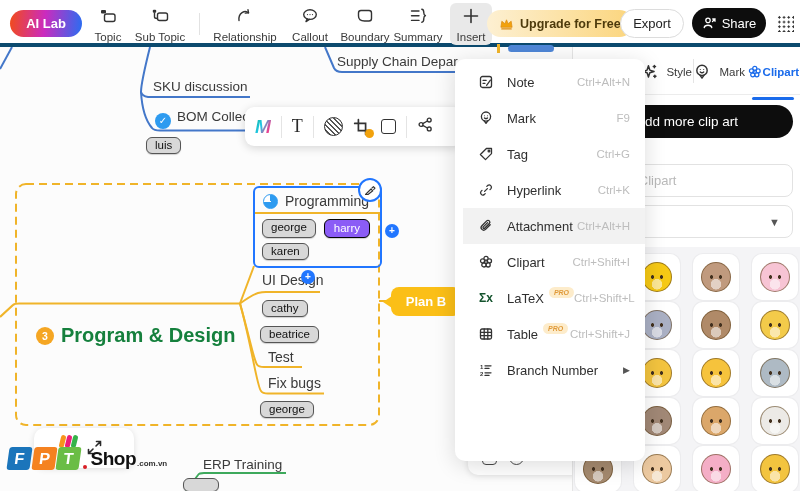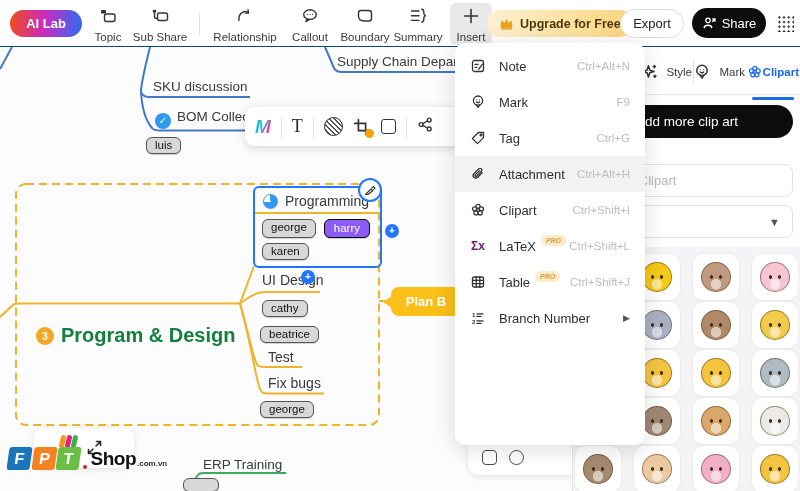--- a/index.html
+++ b/index.html
@@ -1,21 +1,21 @@
 <!DOCTYPE html>
 <html><head>
 <meta charset="utf-8">
 <style>
   * { margin:0; padding:0; box-sizing:border-box; }
   html,body { width:800px; height:491px; }
   body { font-family:"Liberation Sans", sans-serif; background:#fff; }
   #stage { position:relative; width:800px; height:491px; overflow:hidden; background:#fcfcfc; }
 
   
-  .topbar { position:absolute; left:0; top:0; width:800px; height:47px; background:#fff; border-bottom:1px solid #0c4a6e; z-index:15; }
+  .topbar { position:absolute; left:0; top:0; width:800px; height:47px; background:#fff; border-bottom:4px solid #0c4a6e; z-index:15; }
   .ai-lab { position:absolute; left:10px; top:10px; width:72px; height:27px; border-radius:14px;
             background:linear-gradient(95deg,#f04a21 2%,#cb2bbe 48%,#2f6bf0 98%);
             color:#fff; font-size:13px; font-weight:bold; display:flex; align-items:center; justify-content:center; cursor:pointer; }
   .tbi { position:absolute; top:3px; height:42px; display:flex; flex-direction:column; align-items:center; justify-content:space-between; padding:3px 0 2px; cursor:pointer; border-radius:6px; }
   .tbi .lbl { font-size:11.5px; color:#3a3a3a; white-space:nowrap; }
   .tbi svg { stroke:#333; fill:none; stroke-width:1.4; stroke-linecap:round; stroke-linejoin:round; }
   .tb-divider { position:absolute; left:199px; top:13px; width:1px; height:22px; background:#e2e2e2; }
   .insert-bg { background:#e9e9e9; }
   .upgrade { position:absolute; left:487px; top:10px; height:27px; padding:0 12px; border-radius:14px;
              background:linear-gradient(90deg,#fdf0d2,#fbd57d); display:flex; align-items:center; gap:6px; cursor:pointer; }
@@ -85,26 +85,26 @@
   .fpt-dom { font-size:8px; font-weight:bold; color:#333; margin-left:1px; padding-bottom:2px; }
   .fpt-dot { width:4px; height:4px; border-radius:50%; background:#d81f26; margin-left:1px; margin-bottom:1px; }
   .partial-panel { position:absolute; left:468px; top:383px; width:160px; height:45px; background:#fff; border-radius:10px;
                    box-shadow:0 1px 6px rgba(0,0,0,.12); z-index:5; display:flex; gap:12px; padding:20px 0 0 14px; }
   .pp-sq { width:15px; height:15px; border:1.8px solid #4a4a4a; border-radius:4px; }
   .pp-ci { width:15px; height:15px; border:1.8px solid #4a4a4a; border-radius:50%; }
   .sliver-yellow { position:absolute; left:497px; top:44px; width:3px; height:9px; background:#f0b429; z-index:16; }
   .sliver-blue { position:absolute; left:508px; top:45px; width:46px; height:7px; border-radius:3.5px; background:#4f86d6; z-index:16; }
 
   
-  .menu { position:absolute; left:455px; top:43px; width:190px; height:402px; background:#fff; border-radius:10px;
-          box-shadow:0 4px 22px rgba(0,0,0,.14); z-index:30; padding-top:5px; }
+  .menu { position:absolute; left:455px; top:59px; width:190px; height:402px; background:#fff; border-radius:10px;
+          box-shadow:0 4px 22px rgba(0,0,0,.14); z-index:30; padding-top:5px;padding-left:8px; }
   .mi { height:36px; display:flex; align-items:center; padding:0 15px; cursor:pointer; }
   .mi.hl { background:#f2f2f2; }
   .mi svg { stroke:#333; fill:none; stroke-width:1.3; stroke-linecap:round; stroke-linejoin:round; flex:none; }
-  .mi .ic-txt { width:16px; font-size:12px; font-weight:bold; color:#701a75; flex:none; text-align:center; }
+  .mi .ic-txt { width:16px; font-size:12px; font-weight:bold; color:#14532d; flex:none; text-align:center; }
   .mi .lbl { font-size:13px; color:#2f2f2f; margin-left:13px; white-space:nowrap; }
   .mi .short { margin-left:auto; font-size:11.5px; color:#bdbdbd; white-space:nowrap; }
   .pro { margin-left:5px; transform:translateY(-6px); background:#fdeccb; color:#e09a3a; font-size:7px; font-weight:bold;
          font-style:italic; padding:2px 5px; border-radius:7px; }
   .sub-arrow { margin-left:auto; font-size:9px; color:#555; }
 
   
   .sidebar { position:absolute; left:572px; top:47px; width:228px; height:444px; background:#fff; border-left:1px solid #e5e5e5; z-index:10; }
   .sb-tabs { position:relative; height:48px; border-bottom:1px solid #ececec; }
   .sb-tab { position:absolute; top:5px; width:52px; height:42px; display:flex; flex-direction:row; align-items:center; justify-content:space-between;
@@ -413,21 +413,21 @@
       </svg>
       <span class="lbl">Topic</span>
     </div>
 
     <div class="tbi" style="left:130px; width:60px;">
       <svg width="20" height="20" viewBox="0 0 20 20">
         <rect x="7.5" y="7" width="10" height="7.5" rx="2"></rect>
         <rect x="2.8" y="3.8" width="3.4" height="3" rx="1" fill="#333" stroke="none"></rect>
         <path d="M4.5 7 v4 q0 1.5 3 1.5"></path>
       </svg>
-      <span class="lbl">Sub Share</span>
+      <span class="lbl">Sub Topic</span>
     </div>
 
     <div class="tb-divider"></div>
 
     <div class="tbi" style="left:286px; width:48px;">
       <svg width="20" height="20" viewBox="0 0 20 20">
         <ellipse cx="10" cy="8.6" rx="6.3" ry="4.8"></ellipse>
         <path d="M7.2 12.8 L6 15.6 L9.4 13.3"></path>
         <circle cx="7.5" cy="8.6" r="0.6" fill="#333" stroke="none"></circle>
         <circle cx="10" cy="8.6" r="0.6" fill="#333" stroke="none"></circle>
@@ -510,20 +510,29 @@
         <span class="short">F9</span>
     </div>
     <div class="mi">
       <svg width="16" height="16" viewBox="0 0 16 16">
         <path d="M8.4 2.5 h5.1 v5.1 l-6 6 -5.1 -5.1 z"></path>
           <circle cx="11" cy="5" r="0.9"></circle>
       </svg>
       <span class="lbl">Tag</span>
         <span class="short">Ctrl+G</span>
     </div>
+    <div class="mi">
+      <svg width="16" height="16" viewBox="0 0 16 16">
+        <path d="M6.6 9.4 l2.8 -2.8"></path>
+        <path d="M8.8 4.4 l1 -1 a2.3 2.3 0 0 1 3.2 3.2 l-1 1"></path>
+        <path d="M7.2 11.6 l-1 1 a2.3 2.3 0 0 1 -3.2 -3.2 l1 -1"></path>
+      </svg>
+      <span class="lbl">Hyperlink</span>
+        <span class="short">Ctrl+K</span>
+    </div>
     <div class="mi hl">
       <svg width="16" height="16" viewBox="0 0 16 16">
         <path d="M12.2 6.8 l-4.6 4.6 a2.6 2.6 0 0 1 -3.7 -3.7 l4.8 -4.8 a1.8 1.8 0 0 1 2.6 2.6 l-4.7 4.7 a0.9 0.9 0 0 1 -1.3 -1.3 l4.3 -4.3"></path>
       </svg>
       <span class="lbl">Attachment</span>
         <span class="short">Ctrl+Alt+H</span>
     </div>
     <div class="mi">
       <svg width="16" height="16" viewBox="0 0 16 16">
         <circle cx="8" cy="4.4" r="2.1" fill="#fff"></circle>

